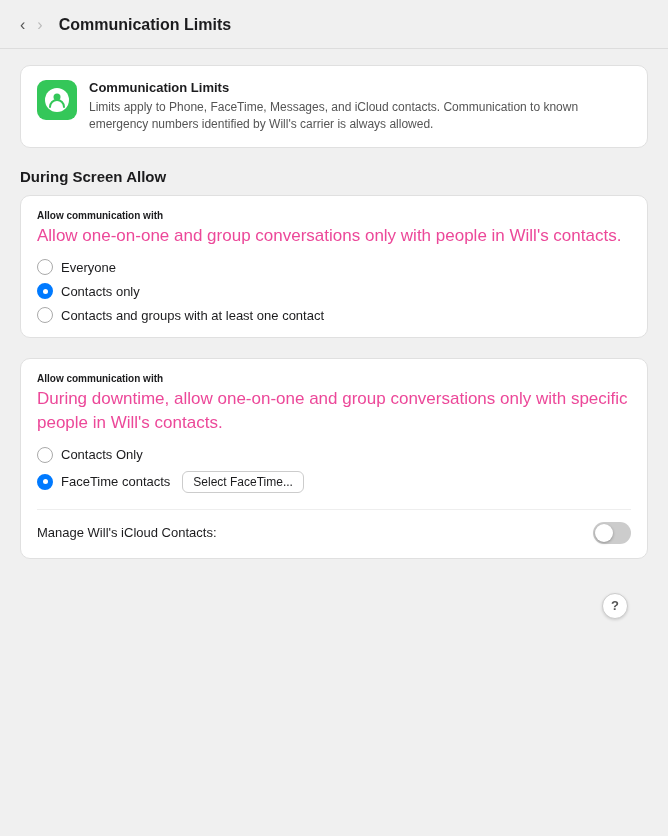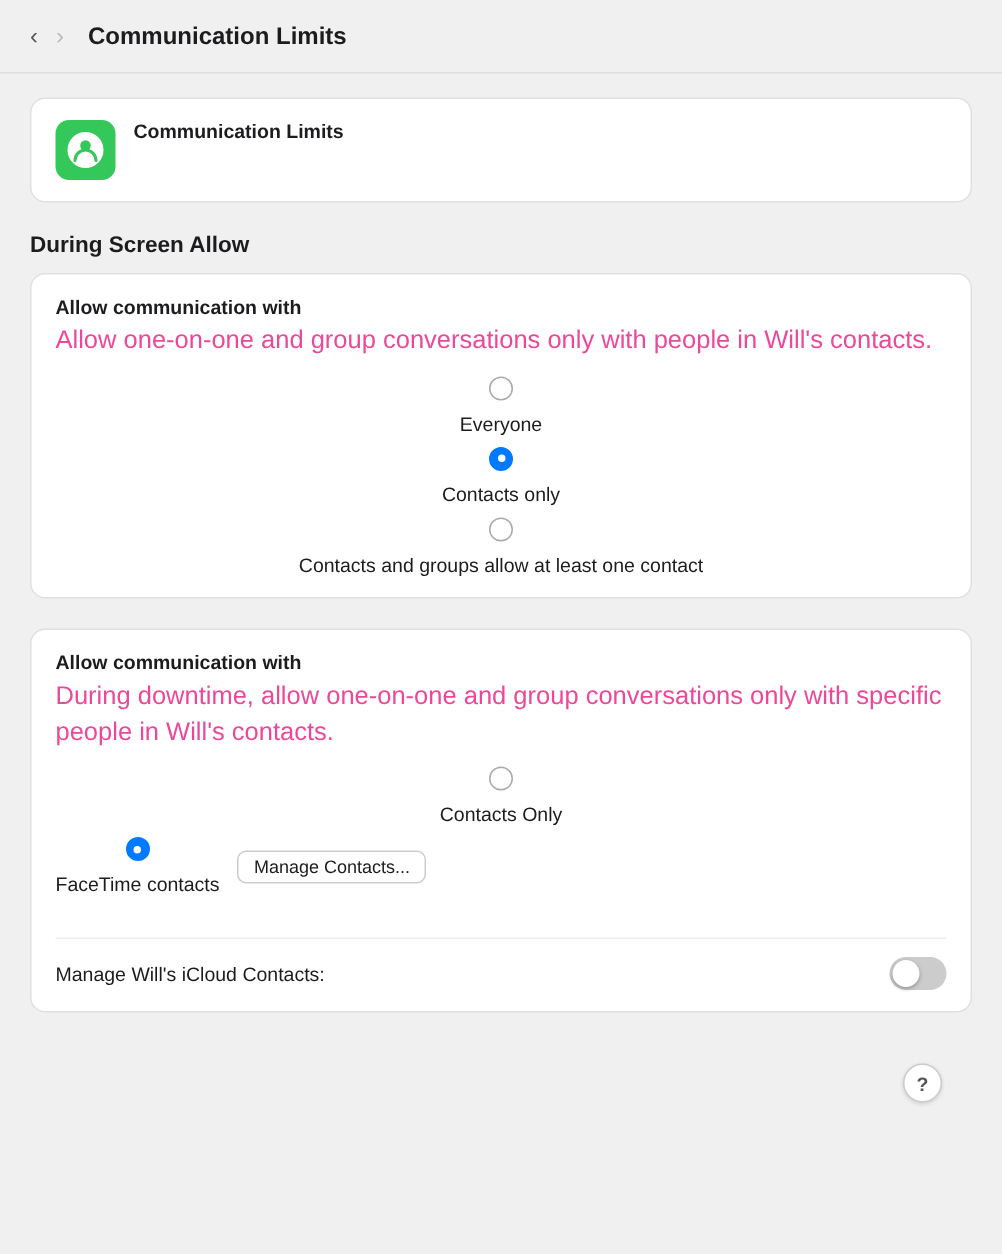--- a/index.html
+++ b/index.html
@@ -115,21 +115,21 @@
 
     .card {
       background: white;
       border-radius: 10px;
       padding: 14px 16px;
       margin-bottom: 20px;
       border: 1px solid #e0e0e0;
     }
 
     .card-title {
-      font-size: 13px;
+      font-size: 10px;
       font-weight: 600;
       margin-bottom: 3px;
     }
 
     .card-subtitle {
       font-size: 17px;
       color: #ec4899;
       margin-bottom: 12px;
       line-height: 1.4;
     }
@@ -138,21 +138,20 @@
       display: flex;
       flex-direction: column;
       gap: 8px;
     }
 
     .radio-item {
       display: flex;
       align-items: center;
       gap: 8px;
       cursor: pointer;
-      flex-direction: column;
     }
 
     .radio-circle {
       width: 16px;
       height: 16px;
       border-radius: 50%;
       border: 1.5px solid #aaa;
       background: white;
       flex-shrink: 0;
       display: flex;
@@ -194,21 +193,21 @@
       cursor: pointer;
       margin-left: 4px;
     }
 
     .toggle-row {
       display: flex;
       align-items: center;
       justify-content: space-between;
       padding-top: 12px;
       border-top: 1px solid #eee;
-      margin-top: 28px;
+      margin-top: 16px;
     }
 
     .toggle-label {
       font-size: 13px;
       color: #1c1c1e;
     }
 
     .toggle {
       width: 38px;
       height: 22px;
@@ -270,20 +269,21 @@
     <div class="app-icon">
       <div class="app-icon-inner">
         <svg width="20" height="20" viewBox="0 0 20 20" fill="none">
           <circle cx="10" cy="7" r="3.5" fill="#34c759"></circle>
           <path d="M3 17c0-3.866 3.134-7 7-7s7 3.134 7 7" stroke="#34c759" stroke-width="2" stroke-linecap="round" fill="none"></path>
         </svg>
       </div>
     </div>
     <div class="app-info-text">
       <h2>Communication Limits</h2>
+      <p>Limits apply to Phone, FaceTime, Messages, and iCloud contacts. Communication to known emergency numbers identified by Will's carrier is always allowed.</p>
     </div>
   </div>
 
   <div class="section-title">During Screen Allow</div>
 
   <div class="card">
     <div class="card-title">Allow communication with</div>
     <div class="card-subtitle">Allow one-on-one and group conversations only with people in Will's contacts.</div>
     <div class="radio-group">
 
@@ -292,21 +292,21 @@
         <span class="radio-label">Everyone</span>
       </label>
 
       <label class="radio-item">
         <div class="radio-circle selected"></div>
         <span class="radio-label">Contacts only</span>
       </label>
 
       <label class="radio-item">
         <div class="radio-circle"></div>
-        <span class="radio-label">Contacts and groups allow at least one contact</span>
+        <span class="radio-label">Contacts and groups with at least one contact</span>
       </label>
 
     </div>
   </div>
 
 
   <div class="card">
     <div class="card-title">Allow communication with</div>
     <div class="card-subtitle">During downtime, allow one-on-one and group conversations only with specific people in Will's contacts.</div>
     <div class="radio-group">
@@ -314,21 +314,21 @@
       <label class="radio-item">
         <div class="radio-circle"></div>
         <span class="radio-label">Contacts Only</span>
       </label>
 
       <div class="radio-item-with-button">
         <label class="radio-item">
           <div class="radio-circle selected"></div>
           <span class="radio-label">FaceTime contacts</span>
         </label>
-        <button class="select-button">Manage Contacts...</button>
+        <button class="select-button">Select FaceTime...</button>
       </div>
 
     </div>
 
     <div class="toggle-row">
       <span class="toggle-label">Manage Will's iCloud Contacts:</span>
       <div class="toggle"></div>
     </div>
   </div>
 

